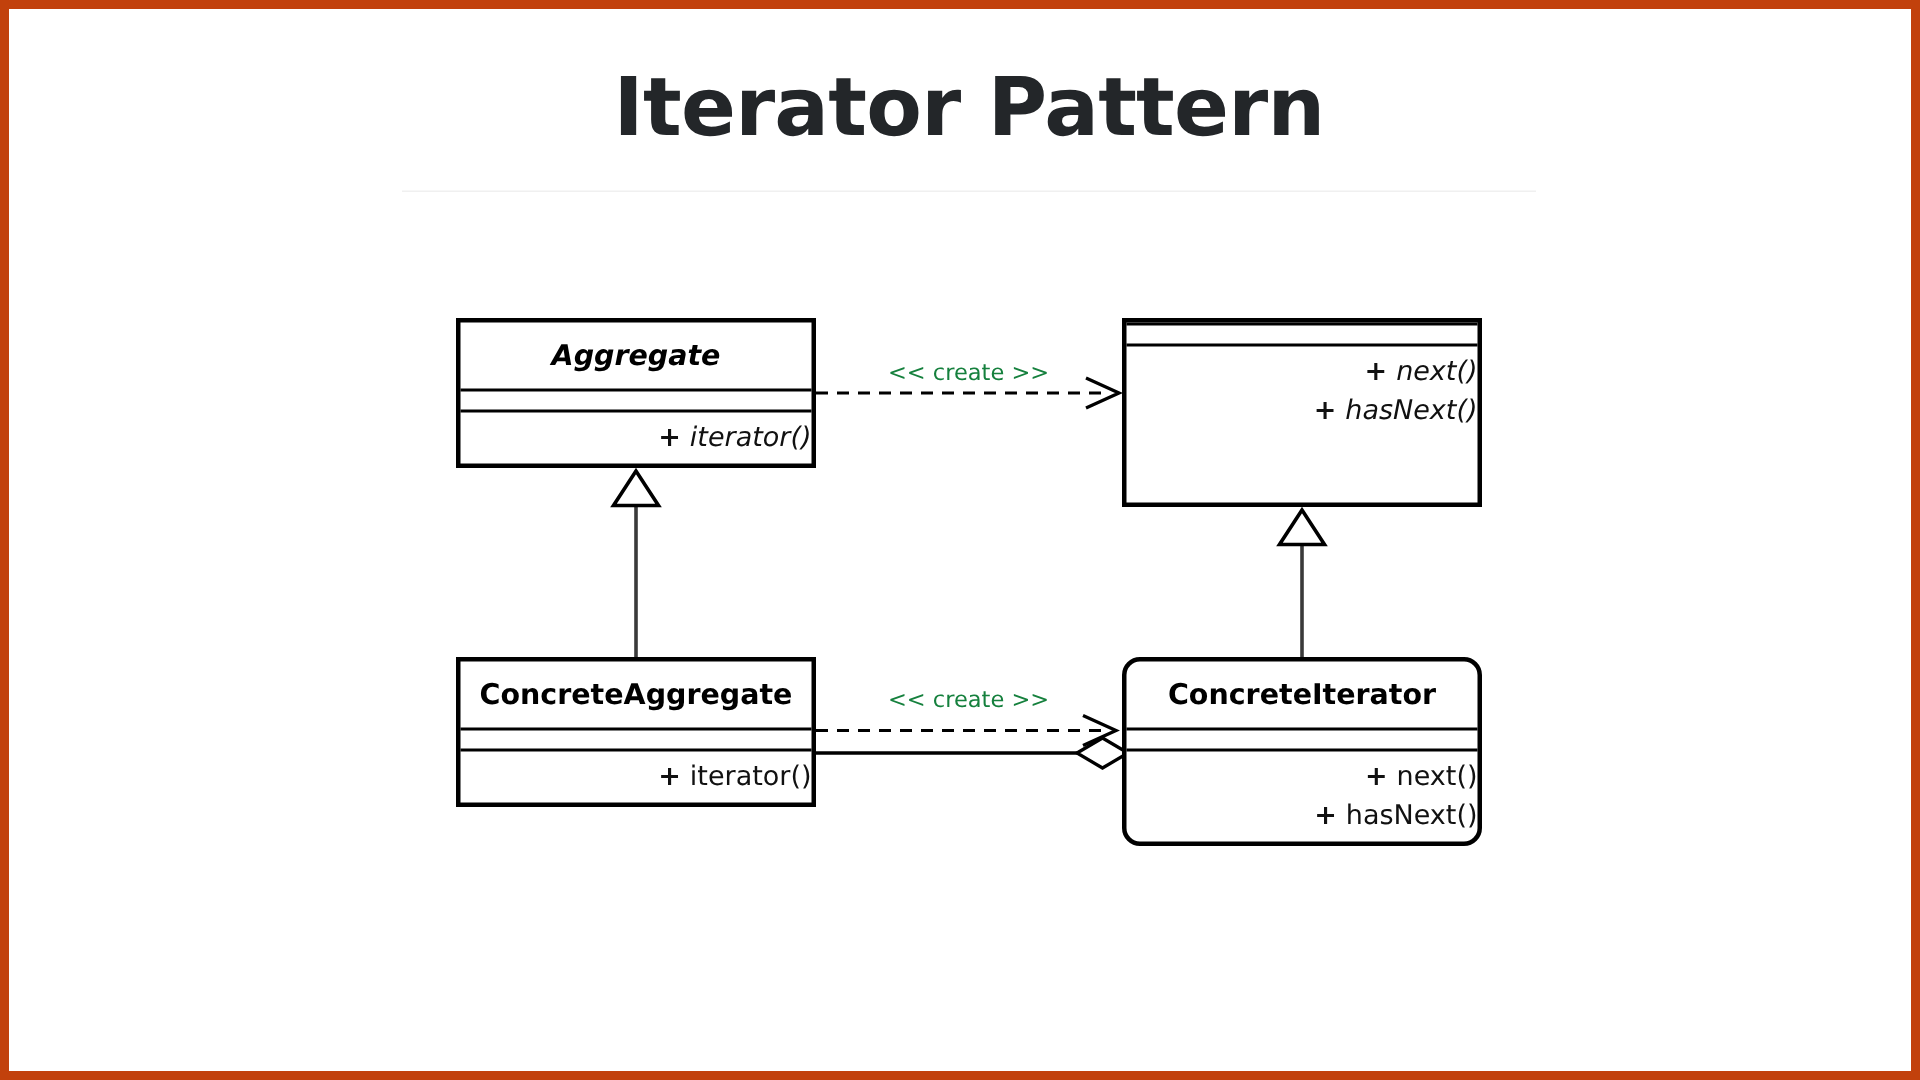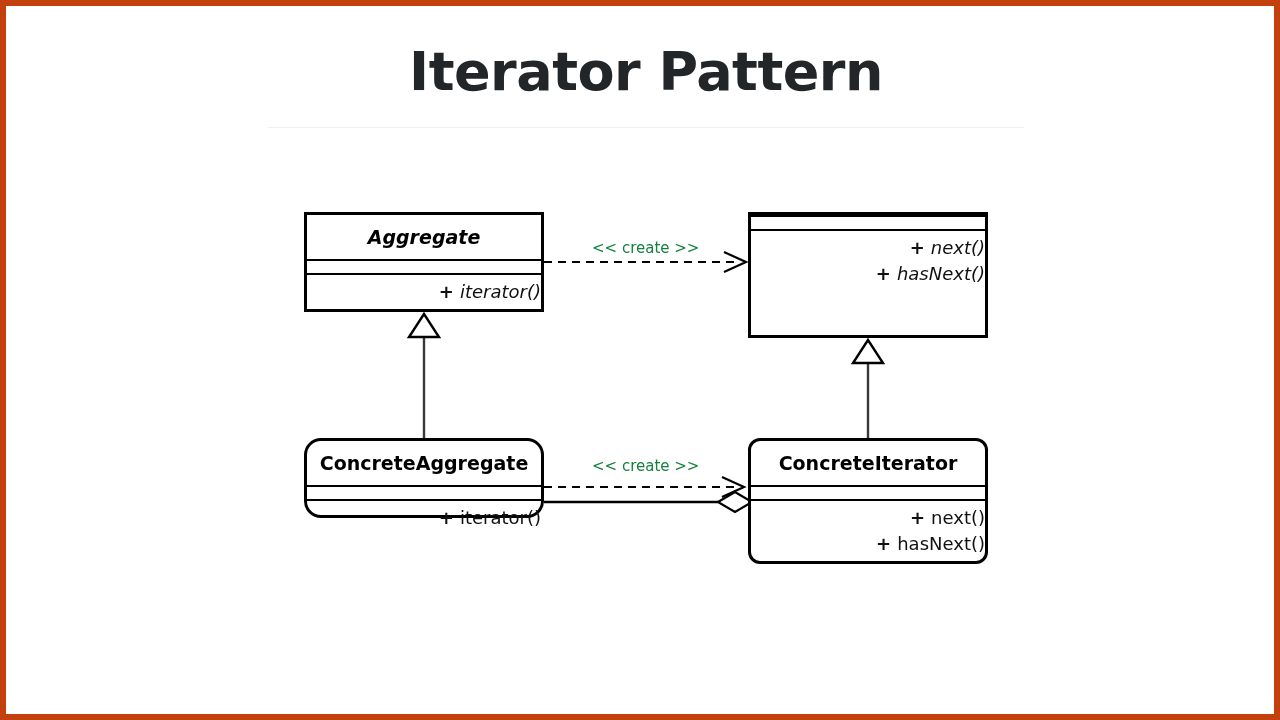--- a/index.html
+++ b/index.html
@@ -83,21 +83,21 @@
   }
   .op .vis { font-weight: bold; font-style: normal; }
   .op.abstract .nm { font-style: italic; }
   .op .nm { margin-left: 6px; }
 
   
   #box-aggregate          { left: 298px; top: 206px; width: 240px; height: 100px; }
   #box-aggregate .cmp-title { height: 44px; }
   #box-iterator           { left: 742px; top: 206px; width: 240px; height: 126px; }
   #box-iterator .cmp-title  { height: 44px; }
-  #box-concrete-aggregate { left: 298px; top: 432px; width: 240px; height: 80px; border-radius: 17px; }
+  #box-concrete-aggregate { left: 298px; top: 432px; width: 240px; height: 100px; }
   #box-concrete-aggregate .cmp-title { height: 44px; }
   #box-concrete-iterator  { left: 742px; top: 432px; width: 240px; height: 126px; border-radius: 12px; }
   #box-concrete-iterator .cmp-title  { height: 44px; }
 
   
   #connectors {
     position: absolute;
     left: 0; top: 0;
     width: 1280px; height: 720px;
     pointer-events: none;

